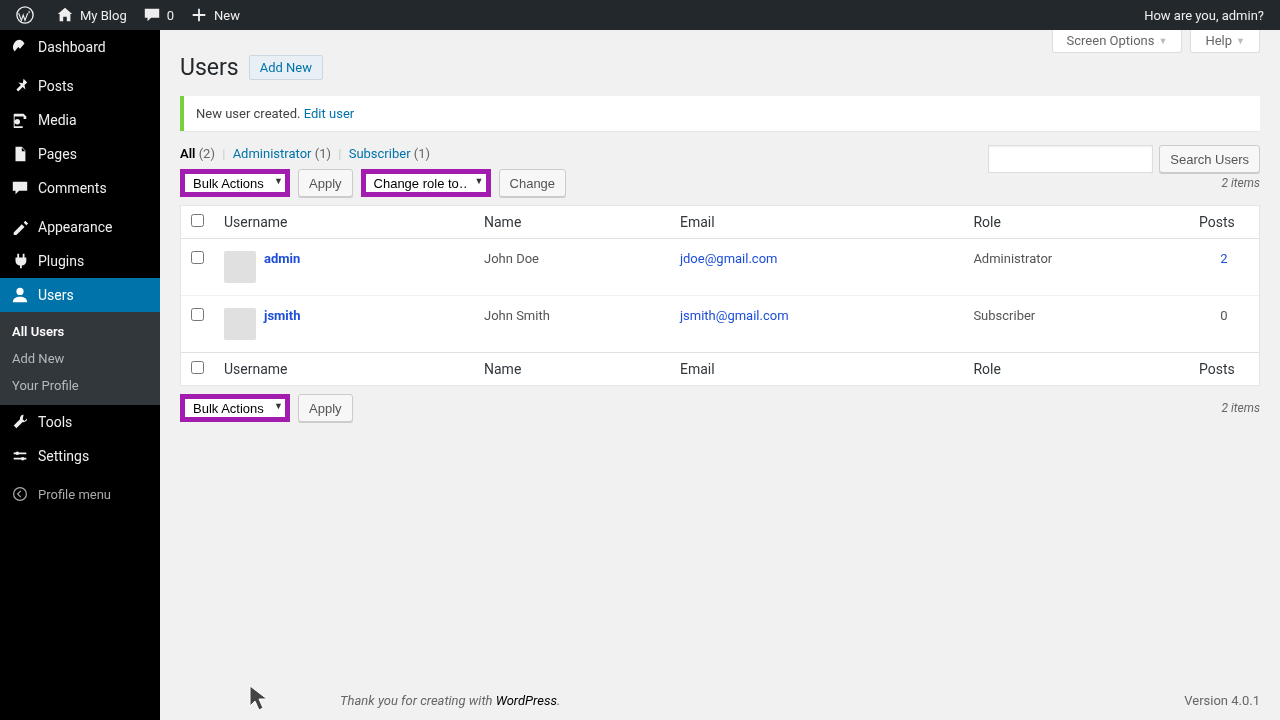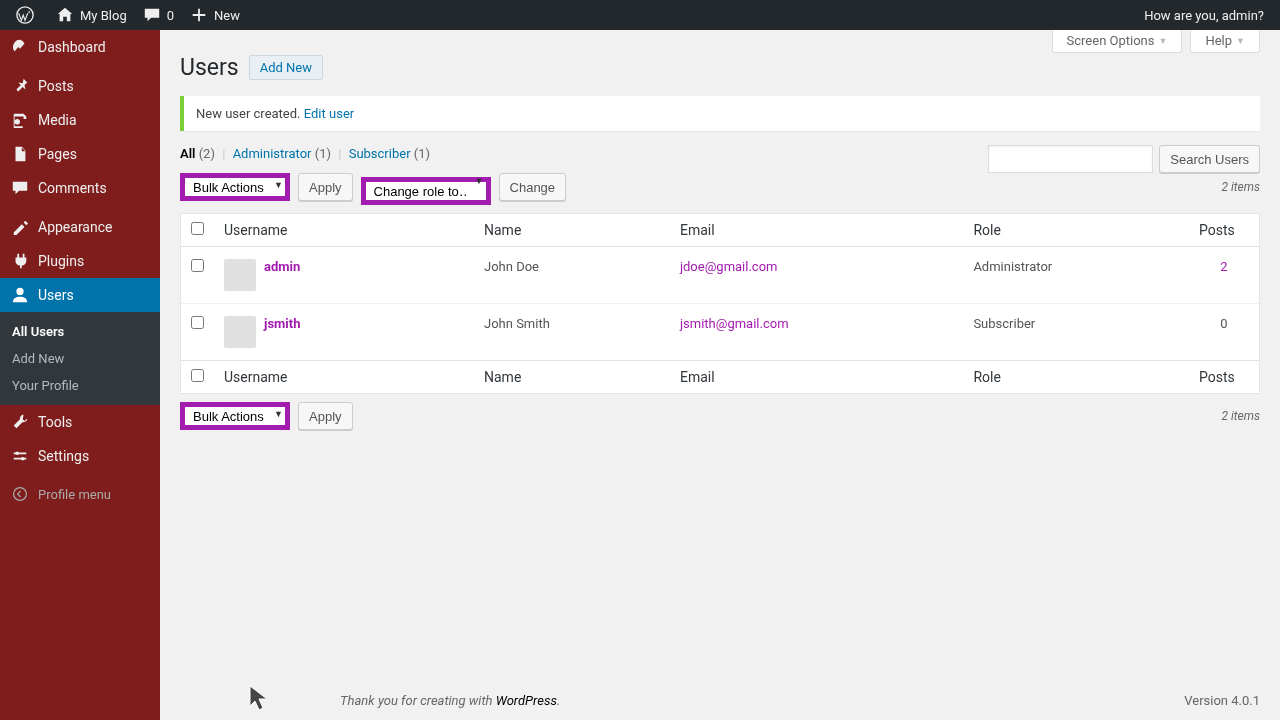--- a/index.html
+++ b/index.html
@@ -5,21 +5,21 @@
 * { margin: 0; padding: 0; box-sizing: border-box; }
 body { font-family: -apple-system, BlinkMacSystemFont, "Segoe UI", Roboto, Oxygen-Sans, Ubuntu, Cantarell, "Helvetica Neue", sans-serif; font-size: 13px; color: #444; background: #f1f1f1; width: 1280px; height: 720px; overflow: hidden; position: relative; }
 
 
 #adminbar { position: absolute; top: 0; left: 0; right: 0; height: 30px; background: #23282d; color: #eee; display: flex; align-items: center; padding: 0 8px; font-size: 13px; z-index: 100; }
 #adminbar .ab-item { display: flex; align-items: center; color: #eee; padding: 0 8px; height: 30px; cursor: pointer; }
 #adminbar .ab-item .icon { margin-right: 6px; display: inline-flex; }
 #adminbar .spacer { flex: 1; }
 
 
-#sidebar { position: absolute; top: 30px; left: 0; bottom: 0; width: 160px; background: #7f1d1d; color: #eee; font-size: 14px; }
+#sidebar { position: absolute; top: 30px; left: 0; bottom: 0; width: 160px; background: #000000; color: #eee; font-size: 14px; }
 #sidebar .menu-item { display: flex; align-items: center; padding: 8px 10px; color: #eee; cursor: pointer; position: relative; }
 #sidebar .menu-item .icon { width: 20px; margin-right: 8px; display: inline-flex; justify-content: center; }
 #sidebar .menu-item.current { background: #0073aa; color: #fff; }
 #sidebar .menu-item.current::after { content: ""; position: absolute; right: -8px; top: 50%; margin-top: -8px; border: 8px solid transparent; border-right-color: #f1f1f1; }
 #sidebar .menu-sep { height: 5px; }
 #sidebar .submenu { background: #32373c; padding: 6px 0; }
 #sidebar .submenu .sub-item { padding: 6px 12px; color: #b4b9be; cursor: pointer; font-size: 13px; }
 #sidebar .submenu .sub-item.current { color: #fff; font-weight: 600; }
 #sidebar .collapse { display: flex; align-items: center; padding: 8px 10px; color: #aaa; cursor: pointer; font-size: 13px; }
 #sidebar .collapse .icon { width: 20px; margin-right: 8px; display:inline-flex; justify-content:center;}
@@ -60,21 +60,21 @@
 .select-wrap { position: relative; display: inline-block; }
 .select-wrap::after { content: "▼"; position: absolute; right: 7px; top: 7px; font-size: 9px; color: #333; pointer-events: none; }
 .tablenav .items-count { margin-left: auto; font-size: 12px; color: #666; font-style: italic; }
 
 
 table.wp-list { width: 100%; border-spacing: 0; background: #fff; border: 1px solid #e5e5e5; margin-top: 4px; }
 table.wp-list thead th, table.wp-list tfoot th { text-align: left; font-weight: 400; padding: 8px 10px; border-bottom: 1px solid #e1e1e1; color: #32373c; font-size: 14px;}
 table.wp-list tfoot th { border-top: 1px solid #e1e1e1; border-bottom: none; }
 table.wp-list tbody td { padding: 12px 10px; border-bottom: 1px solid #f1f1f1; vertical-align: top; font-size: 13px; color: #555; }
 table.wp-list tbody tr:last-child td { border-bottom: none; }
-table.wp-list a { color: #a21caf; text-decoration: none; }
+table.wp-list a { color: #1d4ed8; text-decoration: none; }
 .check-col { width: 30px; text-align: center; }
 .check-col input { margin: 0; }
 .username-cell { width: 260px; }
 .username-cell .avatar { width: 32px; height: 32px; background: #e0e0e0; display: inline-block; vertical-align: top; margin-right: 8px; border-radius: 2px; }
 .username-cell .uname { display: inline-block; vertical-align: top; padding-top: 0; }
 .posts-col { width: 70px; text-align: center; }
 .posts-col-h { width: 70px; text-align: left; }
 .row-pad td { padding-bottom: 28px; }
 
 
@@ -269,21 +269,21 @@
     </div>
 
     <div class="search-box">
       <input type="search" style="">
       <button class="button">Search Users</button>
     </div>
 
     <div class="tablenav">
       <span class="select-wrap"><select><option>Bulk Actions</option></select></span>
       <button class="button">Apply</button>
-      <span class="select-wrap"><select style="width:130px;margin-top:8px;"><option>Change role to…</option></select></span>
+      <span class="select-wrap"><select style="width:130px;"><option>Change role to…</option></select></span>
       <button class="button">Change</button>
       <span class="items-count">2 items</span>
     </div>
 
     <table class="wp-list">
       <thead>
         <tr>
           <th class="check-col"><input type="checkbox" style=""></th>
           <th>Username</th>
           <th>Name</th>

